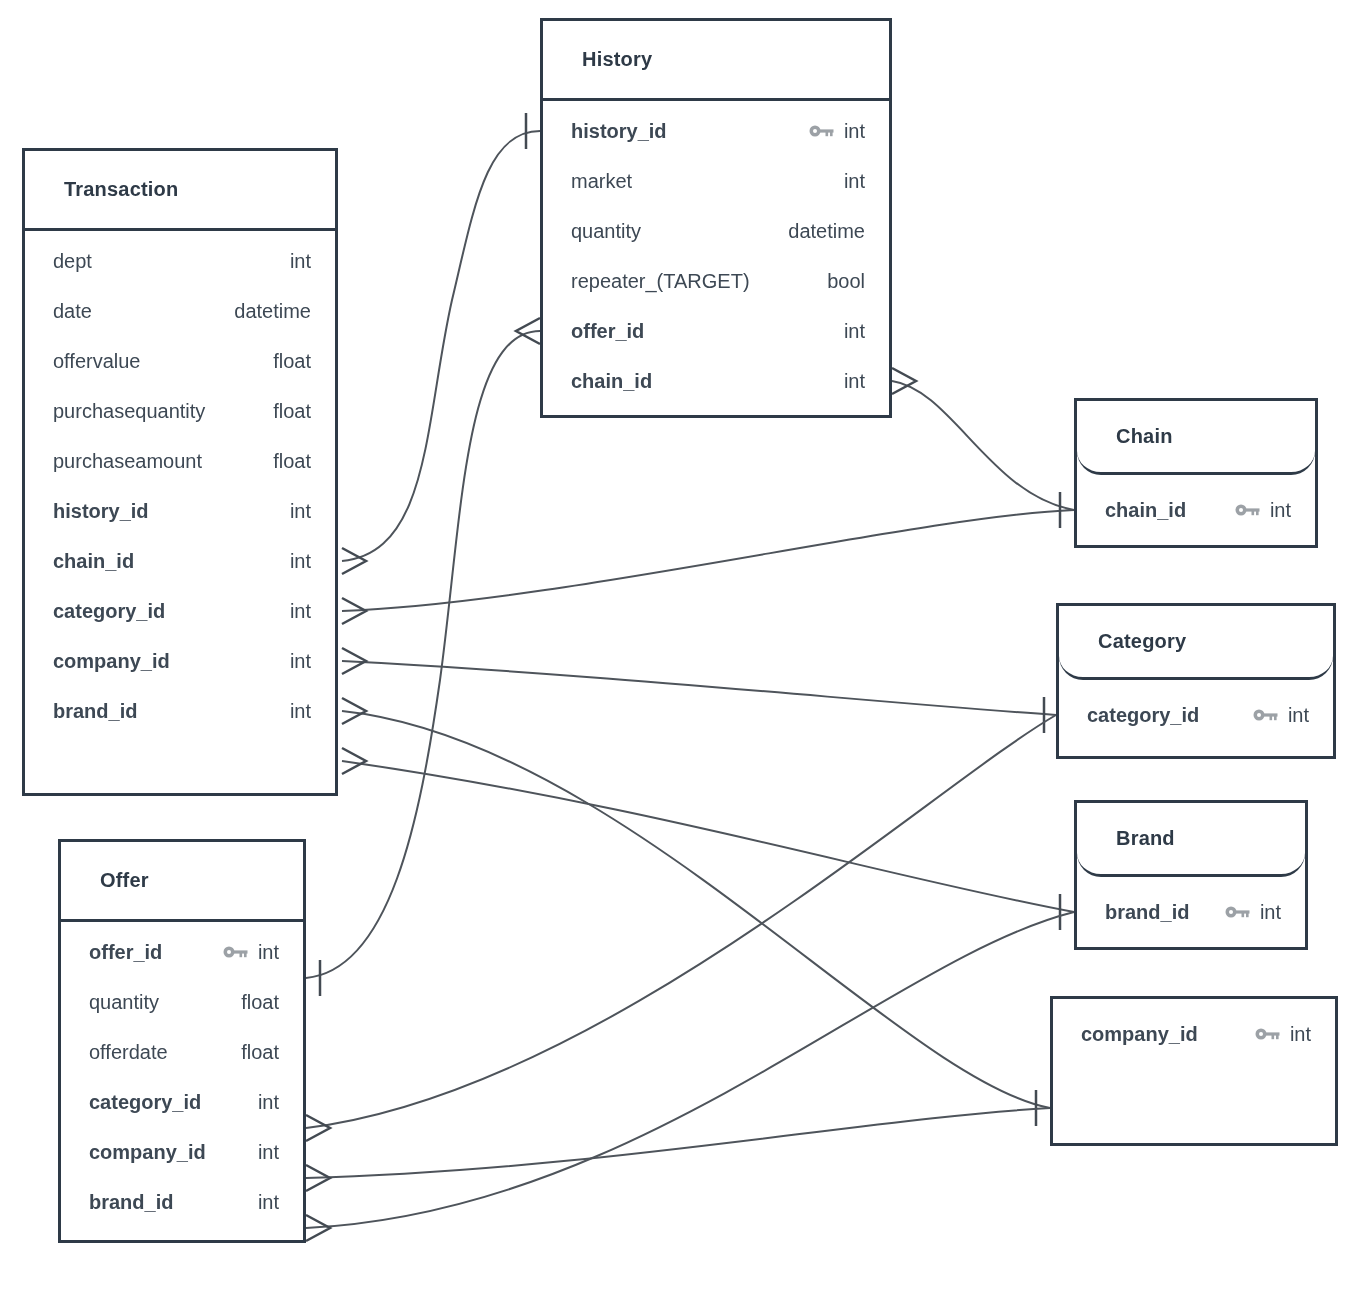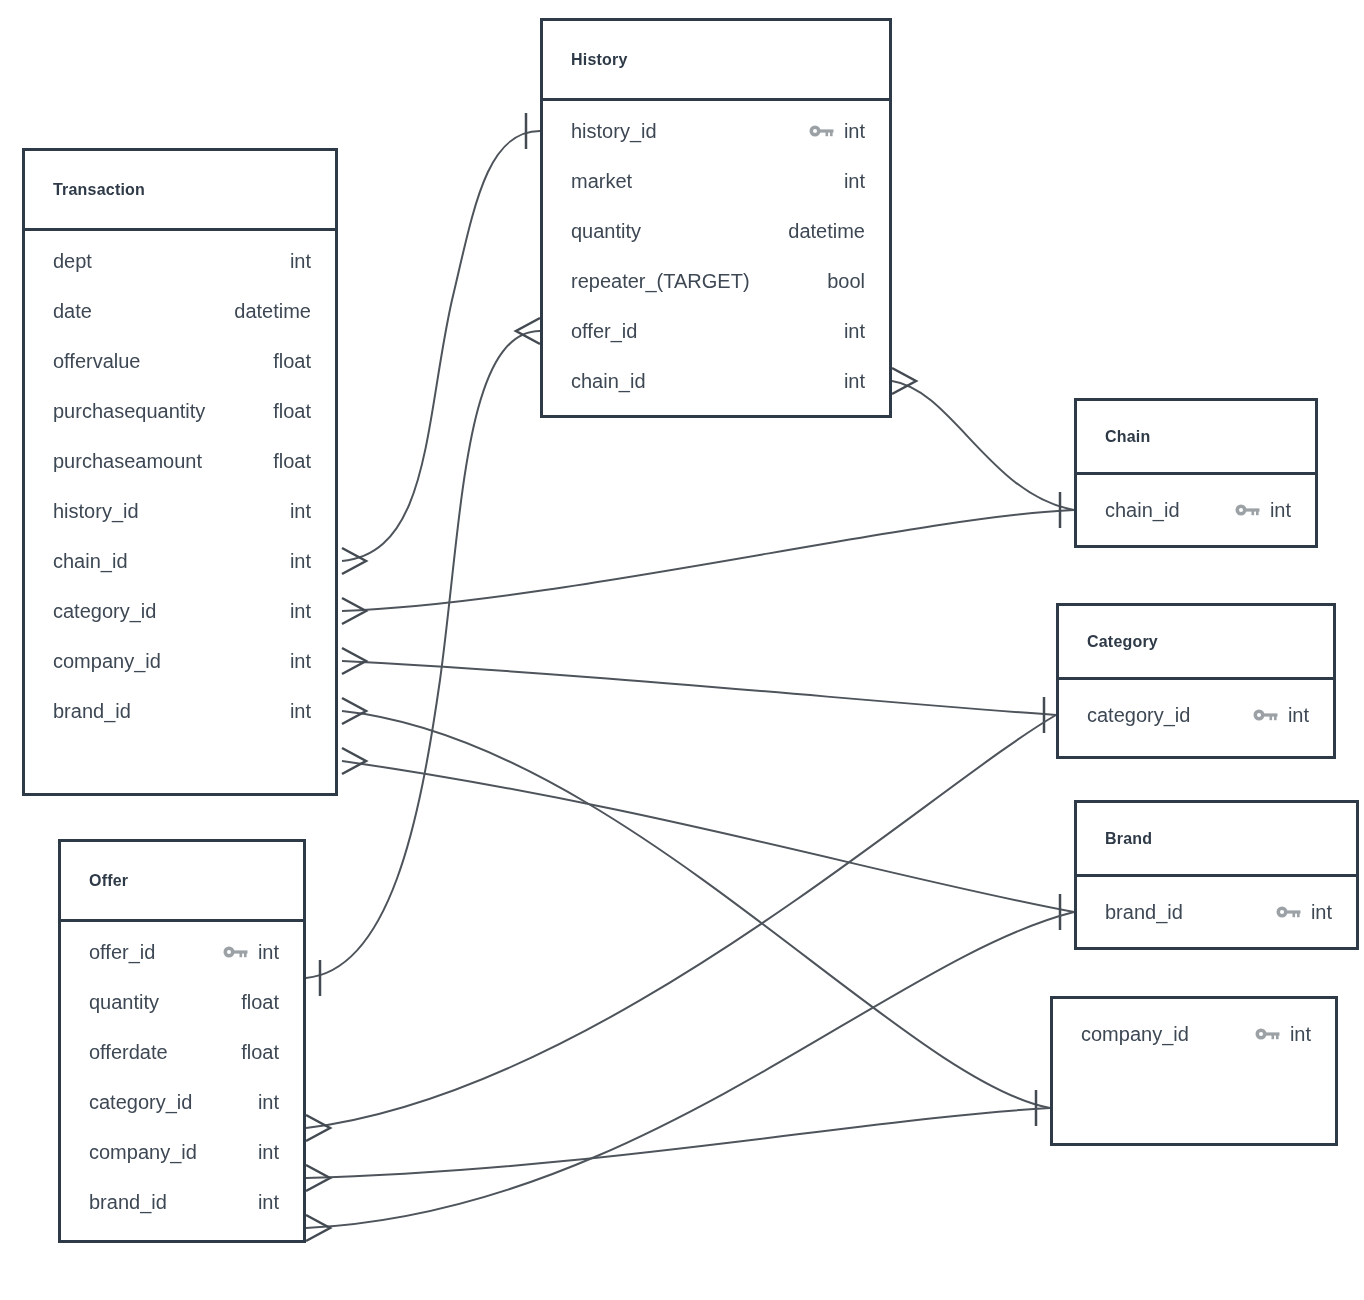--- a/index.html
+++ b/index.html
@@ -9,42 +9,42 @@
   }
   #wires{position:absolute;left:0;top:0;z-index:1;}
   #wires path{fill:none;stroke:#4e545b;stroke-width:2;}
   #wires path.marker{stroke:#434a52;stroke-width:2.5;}
 
   .table{
     position:absolute;background:#ffffff;border:3px solid #2e3a47;
     box-sizing:border-box;z-index:2;
   }
   .t-title{
-    height:77px;display:flex;align-items:center;padding-left:28px;
+    height:77px;display:flex;align-items:center;padding-left:39px;
     border-bottom:3px solid #2e3a47;
-    font-size:16px;font-weight:bold;color:#2e3a47;letter-spacing:.2px;
+    font-size:20px;font-weight:bold;color:#2e3a47;letter-spacing:.2px;
   }
-  .small .t-title{height:71px;}
+  .small .t-title{height:71px;border-radius:24px;}
   .t-fields{padding:5px 0;}
   .small .t-fields{padding:10px 0;}
   .frow{
     height:50px;display:flex;align-items:center;justify-content:space-between;
     padding:0 24px 0 28px;font-size:20px;color:#3d4854;
   }
-  .frow.bold .fname{font-weight:normal;}
+  .frow.bold .fname{font-weight:bold;}
   .fright{display:flex;align-items:center;gap:10px;}
   .keysvg{display:block;}
 
   
   #tbl-transaction{left:22px;top:148px;width:316px;height:648px;}
   #tbl-history{left:540px;top:18px;width:352px;height:400px;}
   #tbl-offer{left:58px;top:839px;width:248px;height:404px;}
   #tbl-chain{left:1074px;top:398px;width:244px;height:150px;}
   #tbl-category{left:1056px;top:603px;width:280px;height:156px;}
-  #tbl-brand{left:1074px;top:800px;width:285px;height:150px;}
+  #tbl-brand{left:1074px;top:800px;width:234px;height:150px;}
   #tbl-company{left:1050px;top:996px;width:288px;height:150px;}
 </style>
 </head>
 <body>
 
 <svg id="wires" width="1364" height="1300" viewBox="0 0 1364 1300">
 
   <g>
     <path d="M342 561 C 430 553, 425 420, 452 300 C 474 208, 486 131, 540 131"></path>
     <path class="marker" d="M342 548 L366 561 L342 574"></path>

